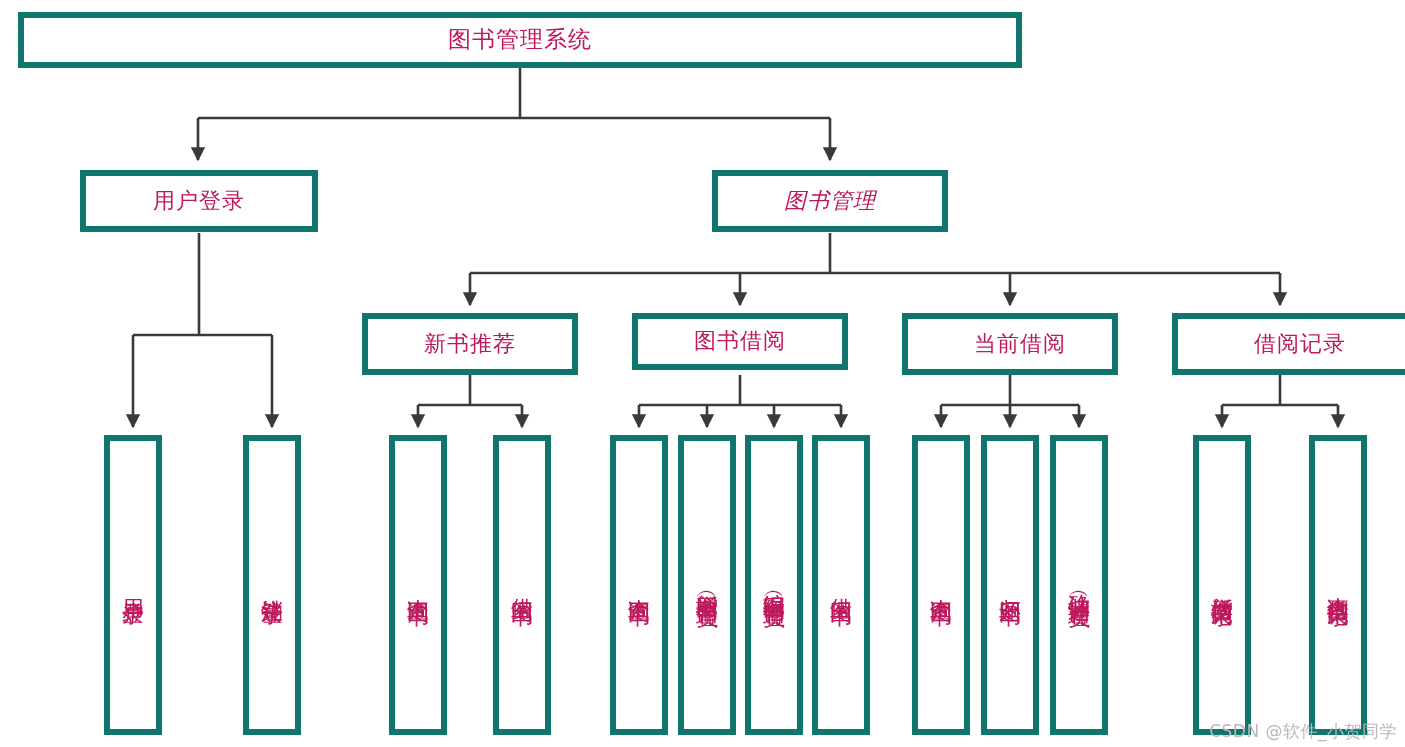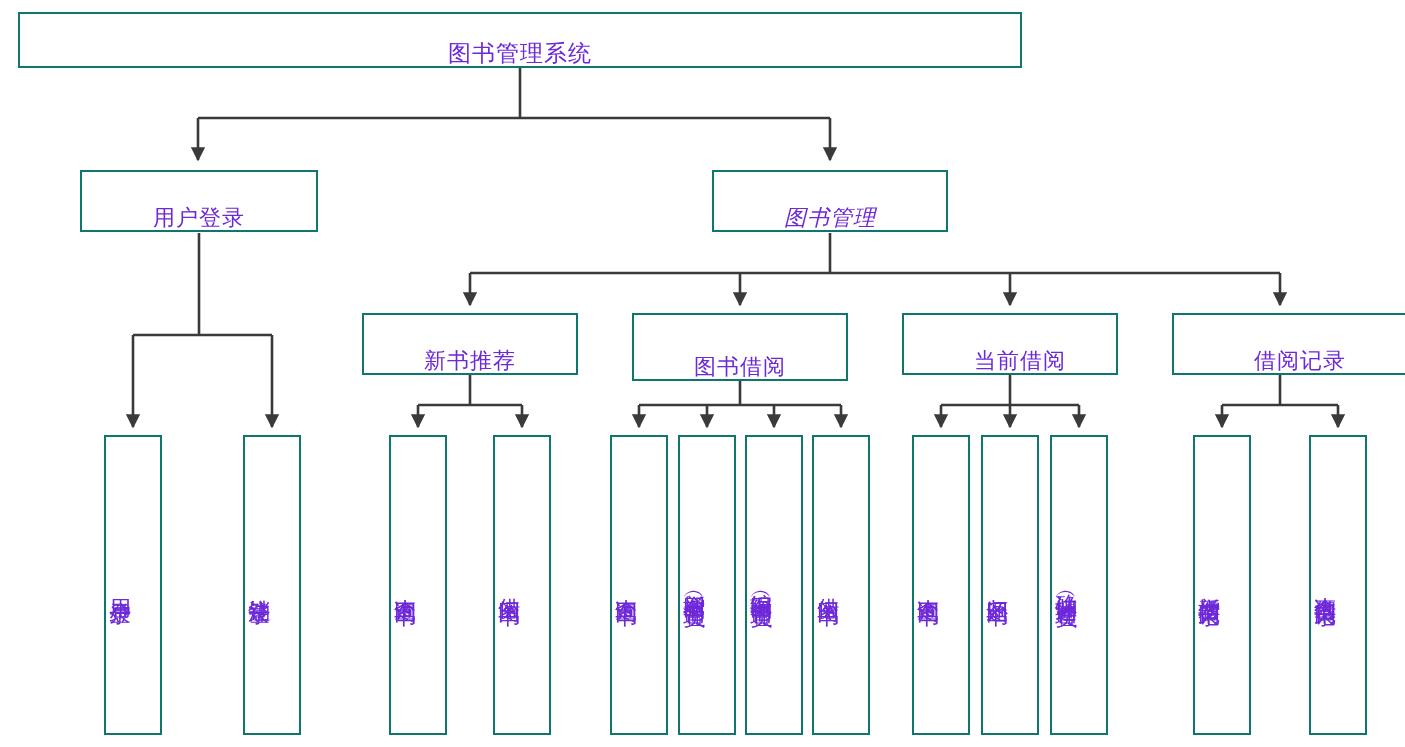--- a/index.html
+++ b/index.html
@@ -21,26 +21,26 @@
     position: absolute;
     left: 0;
     top: 0;
     width: 1405px;
     height: 747px;
     pointer-events: none;
   }
   .node {
     position: absolute;
     box-sizing: border-box;
-    border: 2px solid #0f766e;
+    border: 6px solid #0f766e;
     background: #ffffff;
     display: flex;
-    align-items: flex-end;
+    align-items: center;
     justify-content: center;
-    color: #6d28d9;
+    color: #be185d;
   }
   .node-h {
     font-size: 22px;
     letter-spacing: 1px;
     line-height: 1.1;
     white-space: nowrap;
   }
   .node-v {
     writing-mode: vertical-rl;
     text-orientation: upright;
@@ -130,21 +130,21 @@
   <div class="node node-h" style="left:80px; top:170px; width:238px; height:62px;">
     <span>用户登录</span>
   </div>
   <div class="node node-h" style="left:712px; top:170px; width:236px; height:62px;font-style:italic;">
     <span>图书管理</span>
   </div>
 
   <div class="node node-h" style="left:362px; top:313px; width:216px; height:62px;">
     <span>新书推荐</span>
   </div>
-  <div class="node node-h" style="left:632px; top:313px; width:216px; height:68px;">
+  <div class="node node-h" style="left:632px; top:313px; width:216px; height:57px;">
     <span>图书借阅</span>
   </div>
   <div class="node node-h" style="left:902px; top:313px; width:216px; height:62px;padding-left:20px;">
     <span>当前借阅</span>
   </div>
   <div class="node node-h" style="left:1172px; top:313px; width:256px; height:62px;">
     <span>借阅记录</span>
   </div>
 
   <div class="node node-v" style="left:104px; top:435px; width:58px; height:300px;">
@@ -184,14 +184,15 @@
     <span class="vtxt">确认归还（管理员）</span>
   </div>
 
   <div class="node node-v" style="left:1193px; top:435px; width:58px; height:300px;">
     <span class="vtxt">新增借阅记录</span>
   </div>
   <div class="node node-v" style="left:1309px; top:435px; width:58px; height:300px;">
     <span class="vtxt">查询借阅记录</span>
   </div>
 
+  <div class="watermark">CSDN @软件_小贺同学</div>
 
 </div>
 
 </body></html>

